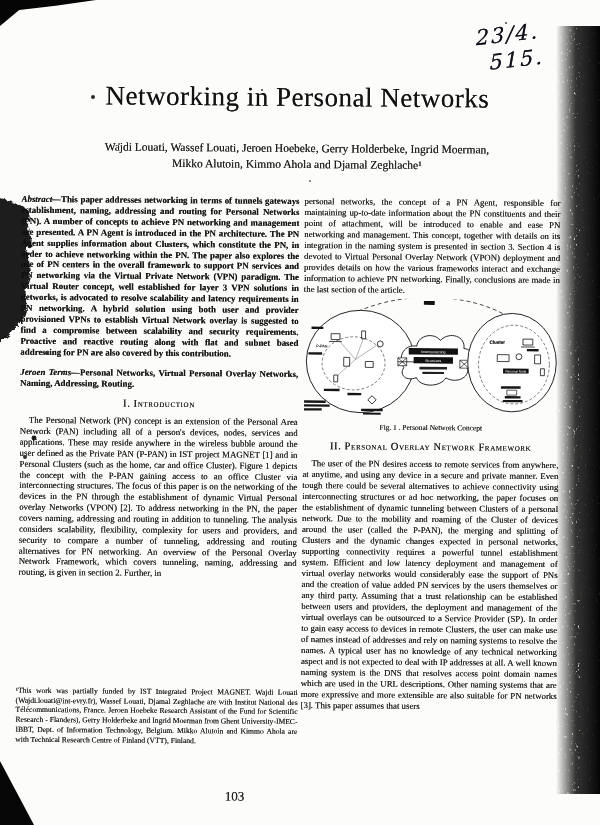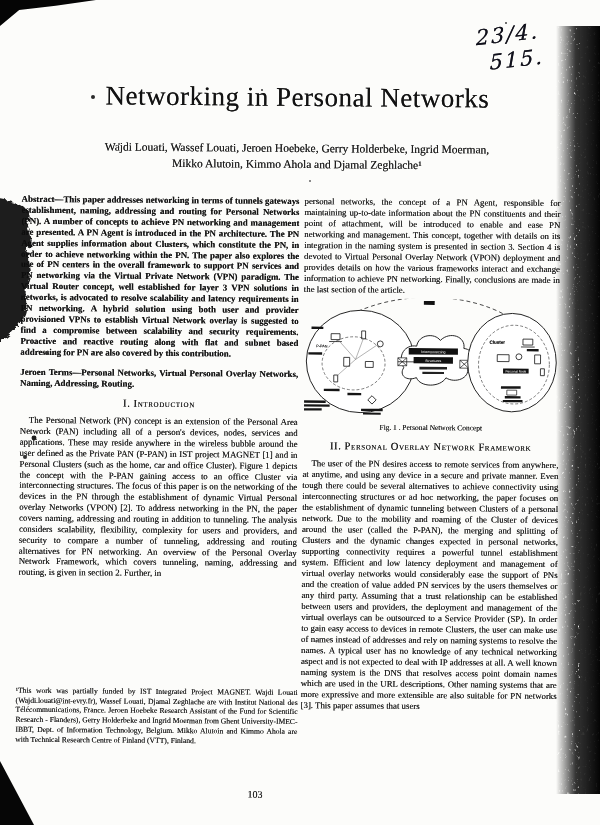--- a/index.html
+++ b/index.html
@@ -18,30 +18,30 @@
   .title{position:absolute;left:30px;top:82px;width:530px;text-align:center;
          font-size:27px;letter-spacing:.5px;color:#121212;}
   .authors{position:absolute;left:30px;top:140px;width:530px;text-align:center;
            font-size:11.5px;line-height:16px;color:#1c1c1c;}
 
   
   .col{position:absolute;top:196px;text-align:justify;}
   #col-left{left:20px;width:278px;height:488px;overflow:hidden;}
   #col-right{left:303px;width:256px;height:600px;}
   .abstract{font-size:8.9px;font-weight:700;line-height:10.9px;color:#141414;}
-  .lead{}
+  .lead{font-style:italic;}
   .index-terms{font-size:8.9px;font-weight:700;line-height:10.9px;margin-top:9px;color:#141414;}
   .sec-head{font-size:10.5px;text-align:center;font-variant:small-caps;letter-spacing:.6px;
             margin:9px 0 7px 0;color:#151515;}
   .body-par{font-size:8.9px;line-height:10.85px;text-indent:9px;color:#1b1b1b;}
   .cont-par{font-size:8.9px;line-height:10.85px;text-indent:0;color:#1b1b1b;}
   #col-right .body-par,#col-right .cont-par{font-size:8.8px;line-height:11px;}
   .footnote{position:absolute;left:18px;top:688px;width:282px;font-size:7.6px;line-height:9.7px;
             text-align:justify;color:#222;}
-  .pageno{position:absolute;left:228px;top:789px;width:60px;text-align:center;font-size:10px;color:#222;}
+  .pageno{position:absolute;left:228px;top:789px;width:60px;font-size:13px;color:#222;}
 
   
   .figure-wrap{margin-top:3px;text-align:center;}
   .figure-wrap svg{display:block;margin:0 auto;}
   .fig-caption{font-size:7.4px;text-align:center;margin:2px 0 2px 0;color:#1d1d1d;}
 
   
   .corner-tl{position:absolute;left:0;top:0;width:96px;height:26px;background:#050505;
              clip-path:polygon(0 0,100% 0,58% 22%,20% 38%,0 100%);}
   .corner-bl{position:absolute;left:0;bottom:0;width:34px;height:64px;background:#060606;

